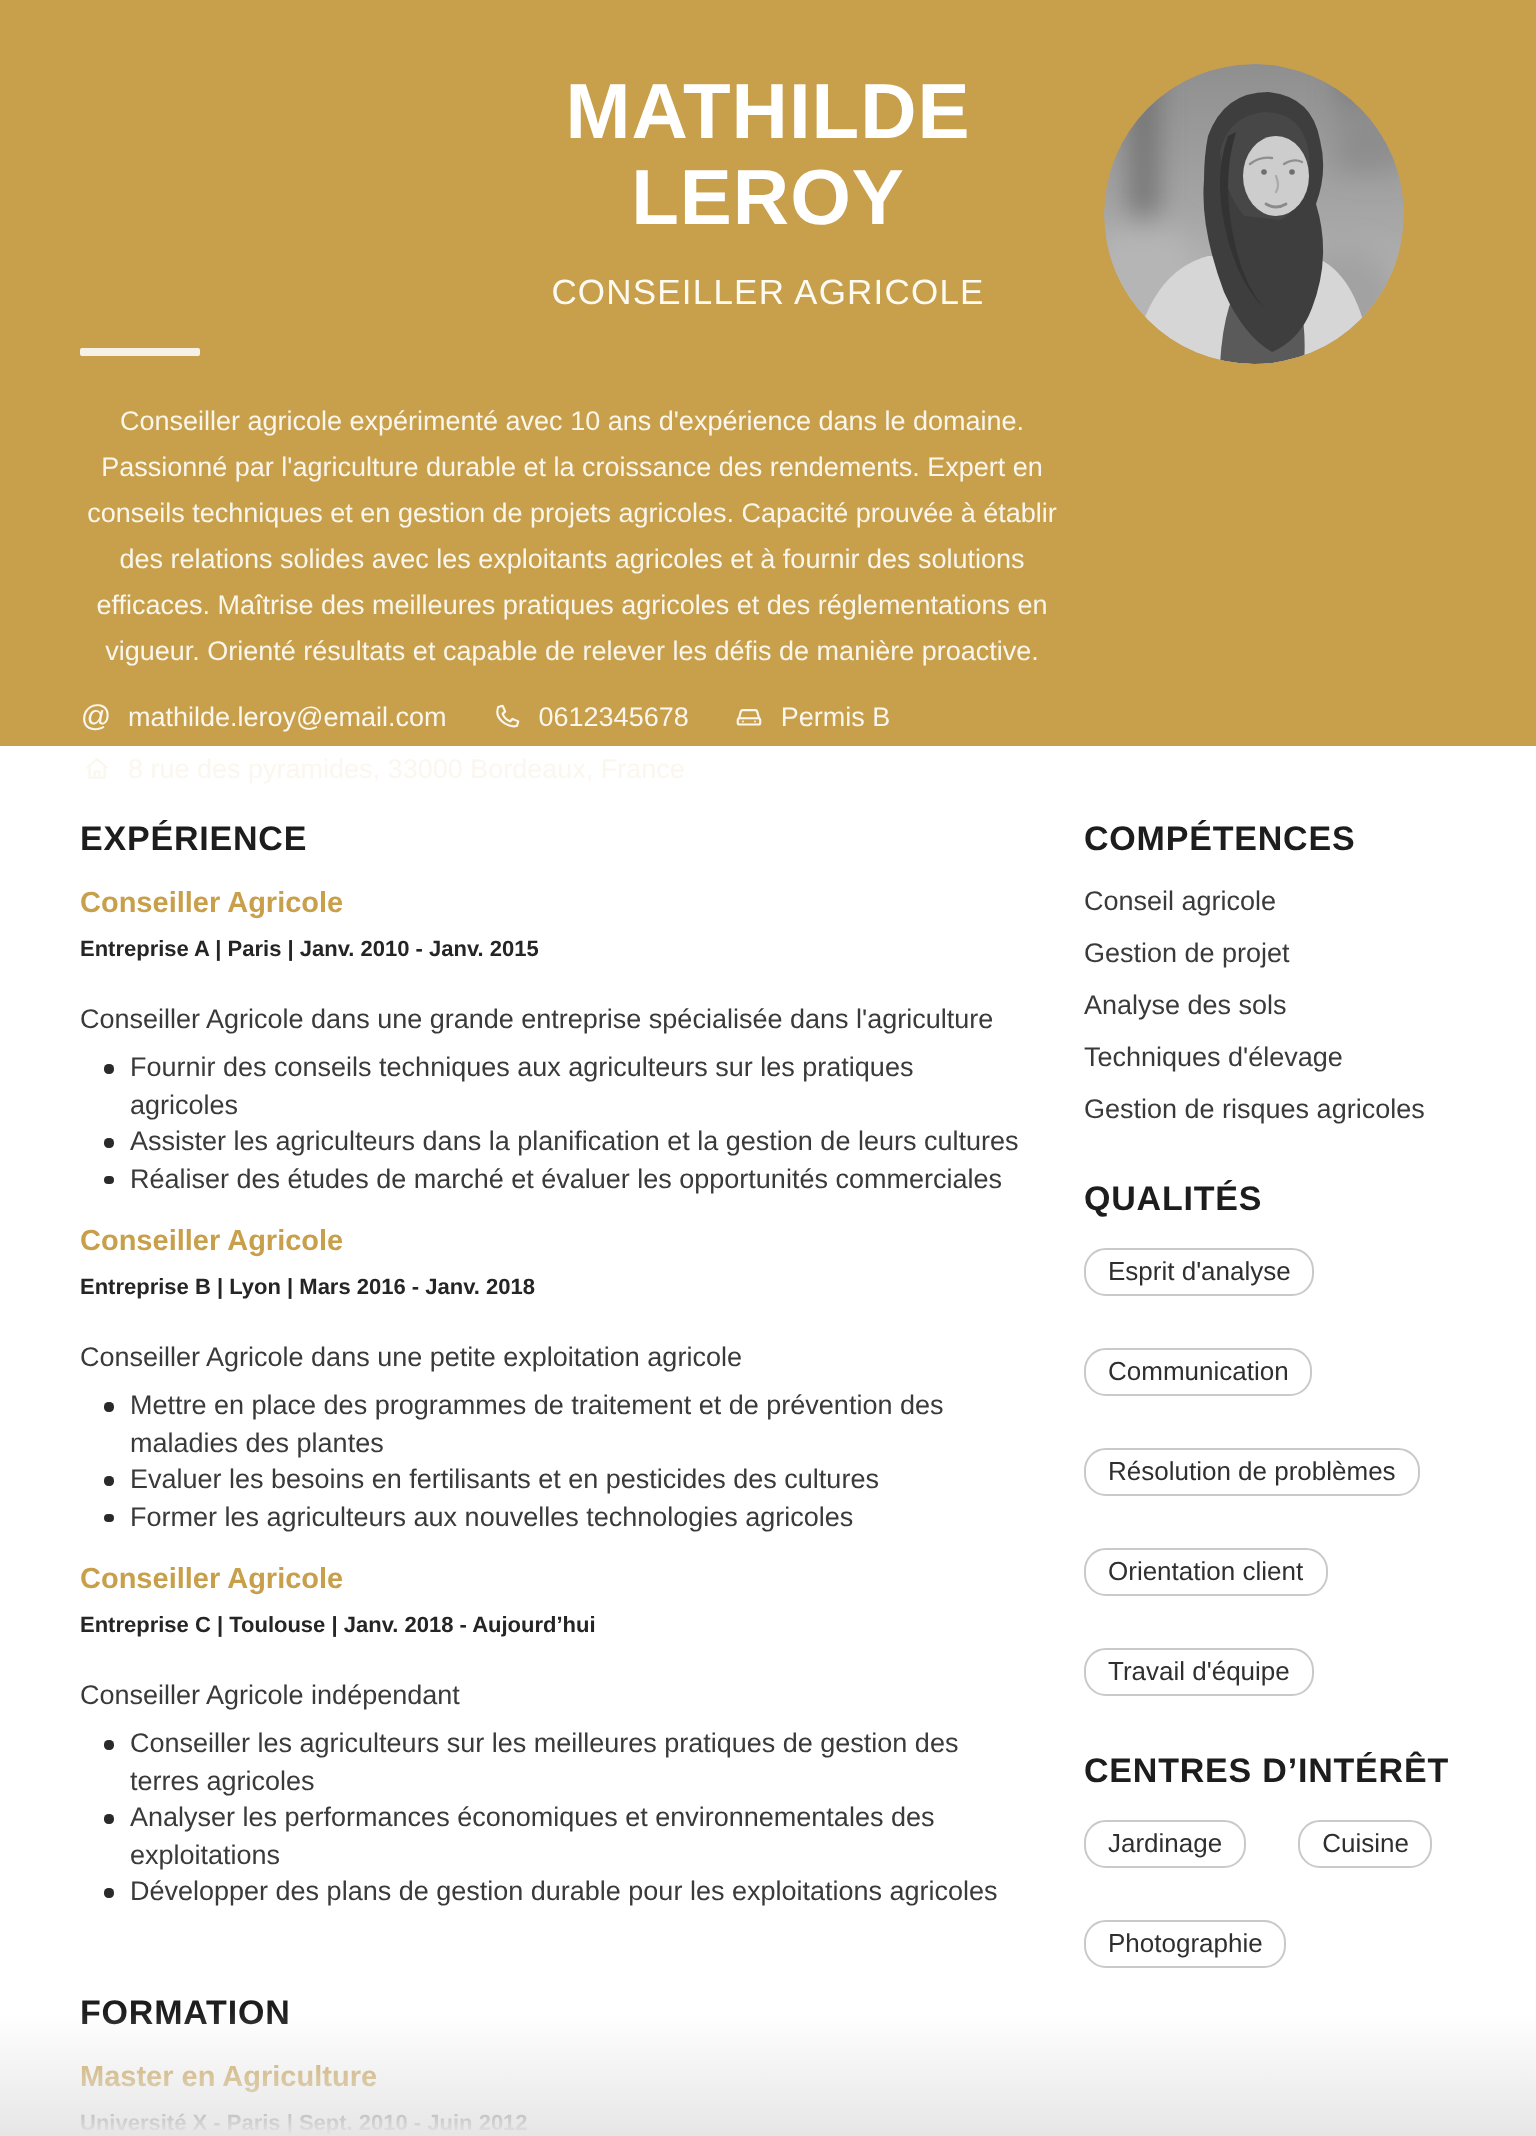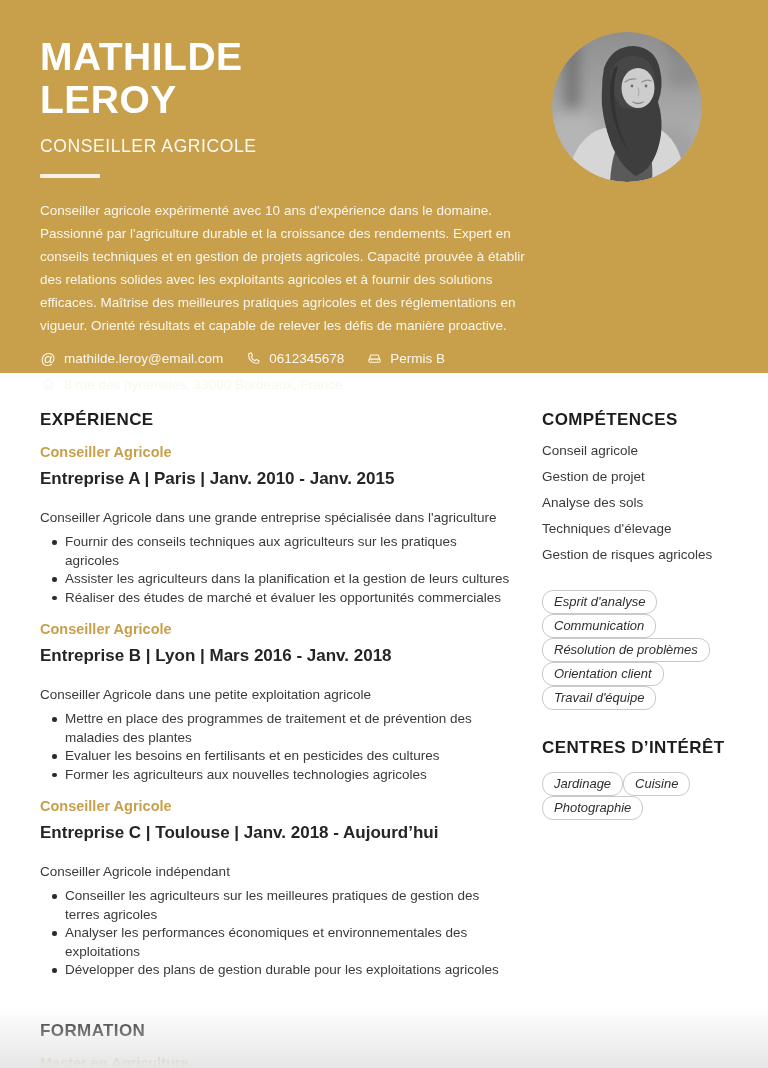--- a/index.html
+++ b/index.html
@@ -14,20 +14,21 @@
     overflow: hidden;
   }
 
   
   .header {
     position: relative;
     height: 373px;
     background: #c89f4a;
     padding: 36px 40px 0 40px;
     color: #ffffff;
+    text-align: center;
   }
   .name {
     font-size: 39px;
     font-weight: 700;
     line-height: 1.1;
     letter-spacing: 0.5px;
     color: #ffffff;
   }
   .job-title-header {
     margin-top: 14px;
@@ -84,21 +85,21 @@
     margin-bottom: 14px;
   }
   .job { margin-bottom: 14px; }
   .job-title {
     color: #c89f4a;
     font-size: 14.5px;
     font-weight: 700;
     margin-bottom: 9px;
   }
   .job-meta {
-    font-size: 17px;
+    font-size: 11px;
     font-weight: 700;
     color: #252525;
     margin-bottom: 13px;
   }
   .job-desc {
     font-size: 13.5px;
     color: #3a3a3a;
     line-height: 18px;
     margin-bottom: 6px;
     margin-top: 20px;
@@ -125,21 +126,21 @@
   .edu { margin-bottom: 12px; }
   .edu-desc { font-size: 13.5px; color: #3a3a3a; line-height: 18px; margin-bottom: 16px; }
 
   .right-section { margin-bottom: 28px; }
   .plain-list .plain-item {
     font-size: 13.5px;
     color: #3a3a3a;
     margin-bottom: 12px;
     line-height: 14px;
   }
-  .badges { display: flex; flex-wrap: wrap; gap: 0; font-style: italic; }
+  .badges { display: flex; flex-wrap: wrap; gap: 26px; }
   .badge {
     border: 1px solid #c9c9c9;
     border-radius: 11px;
     padding: 3px 11px 4px 11px;
     font-size: 13px;
     color: #2f2f2f;
     background: #ffffff;
     white-space: nowrap;
   }
 
@@ -312,20 +313,21 @@
         <div class="plain-list">
           <div class="plain-item">Conseil agricole</div>
           <div class="plain-item">Gestion de projet</div>
           <div class="plain-item">Analyse des sols</div>
           <div class="plain-item">Techniques d'élevage</div>
           <div class="plain-item">Gestion de risques agricoles</div>
         </div>
       </div>
 
       <div class="right-section">
+        <h2 class="section-heading">QUALITÉS</h2>
         <div class="badges">
           <span class="badge">Esprit d'analyse</span>
           <span class="badge">Communication</span>
           <span class="badge">Résolution de problèmes</span>
           <span class="badge">Orientation client</span>
           <span class="badge">Travail d'équipe</span>
         </div>
       </div>
 
 

